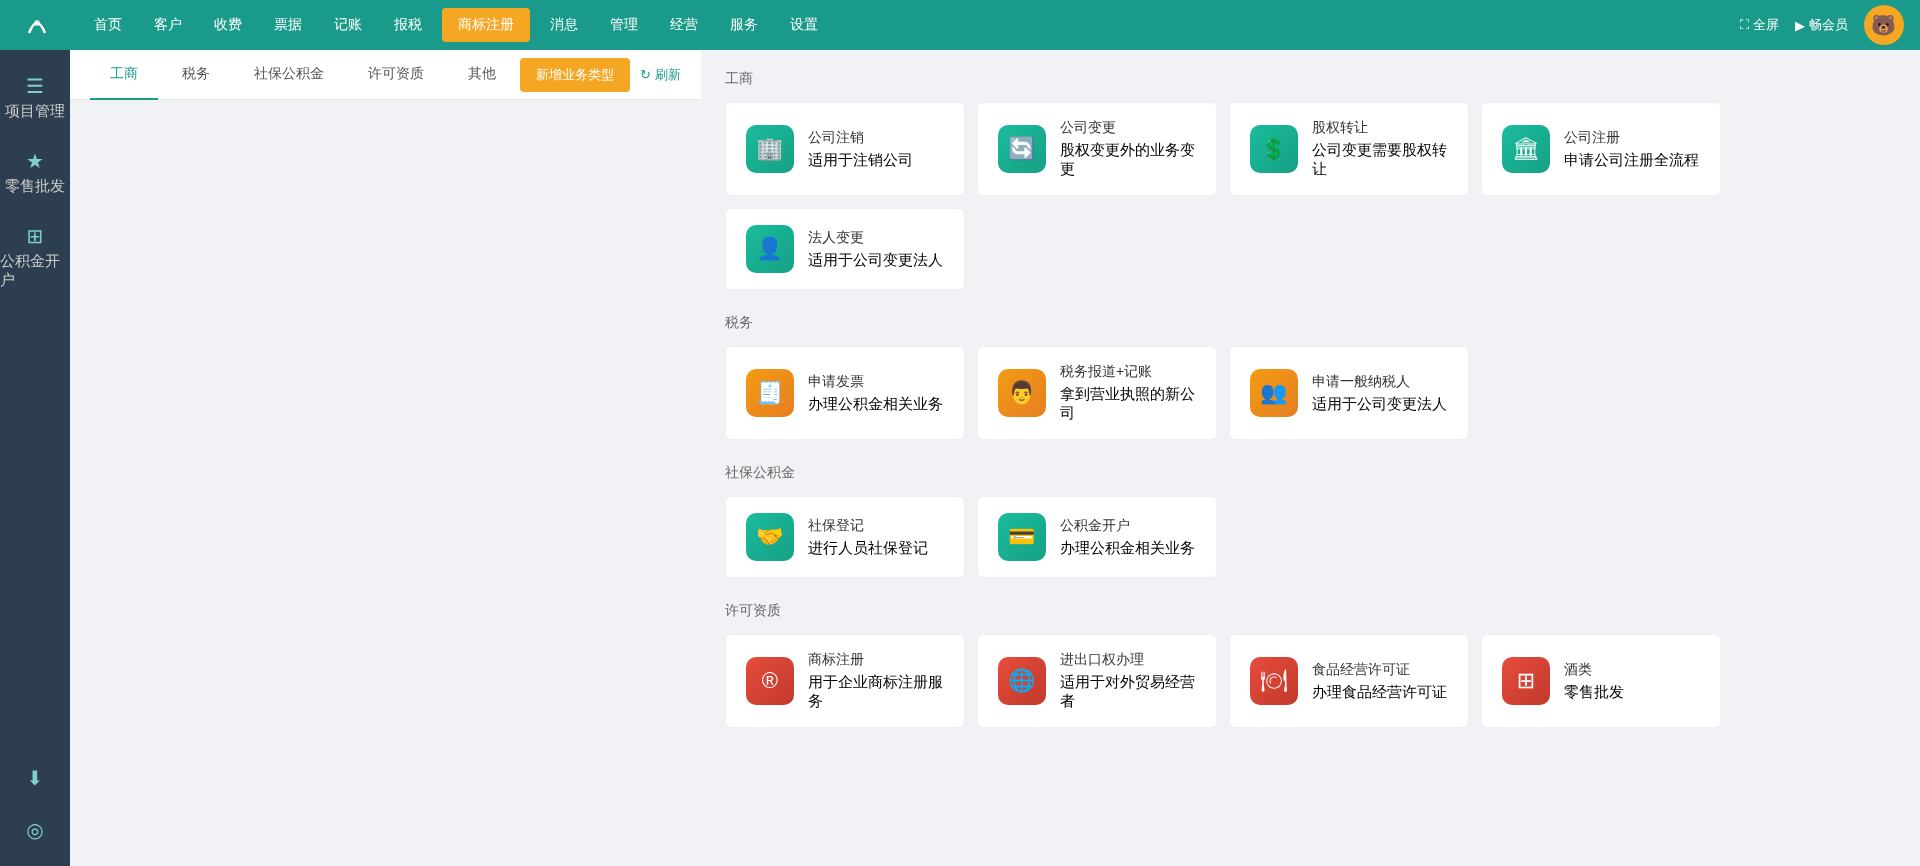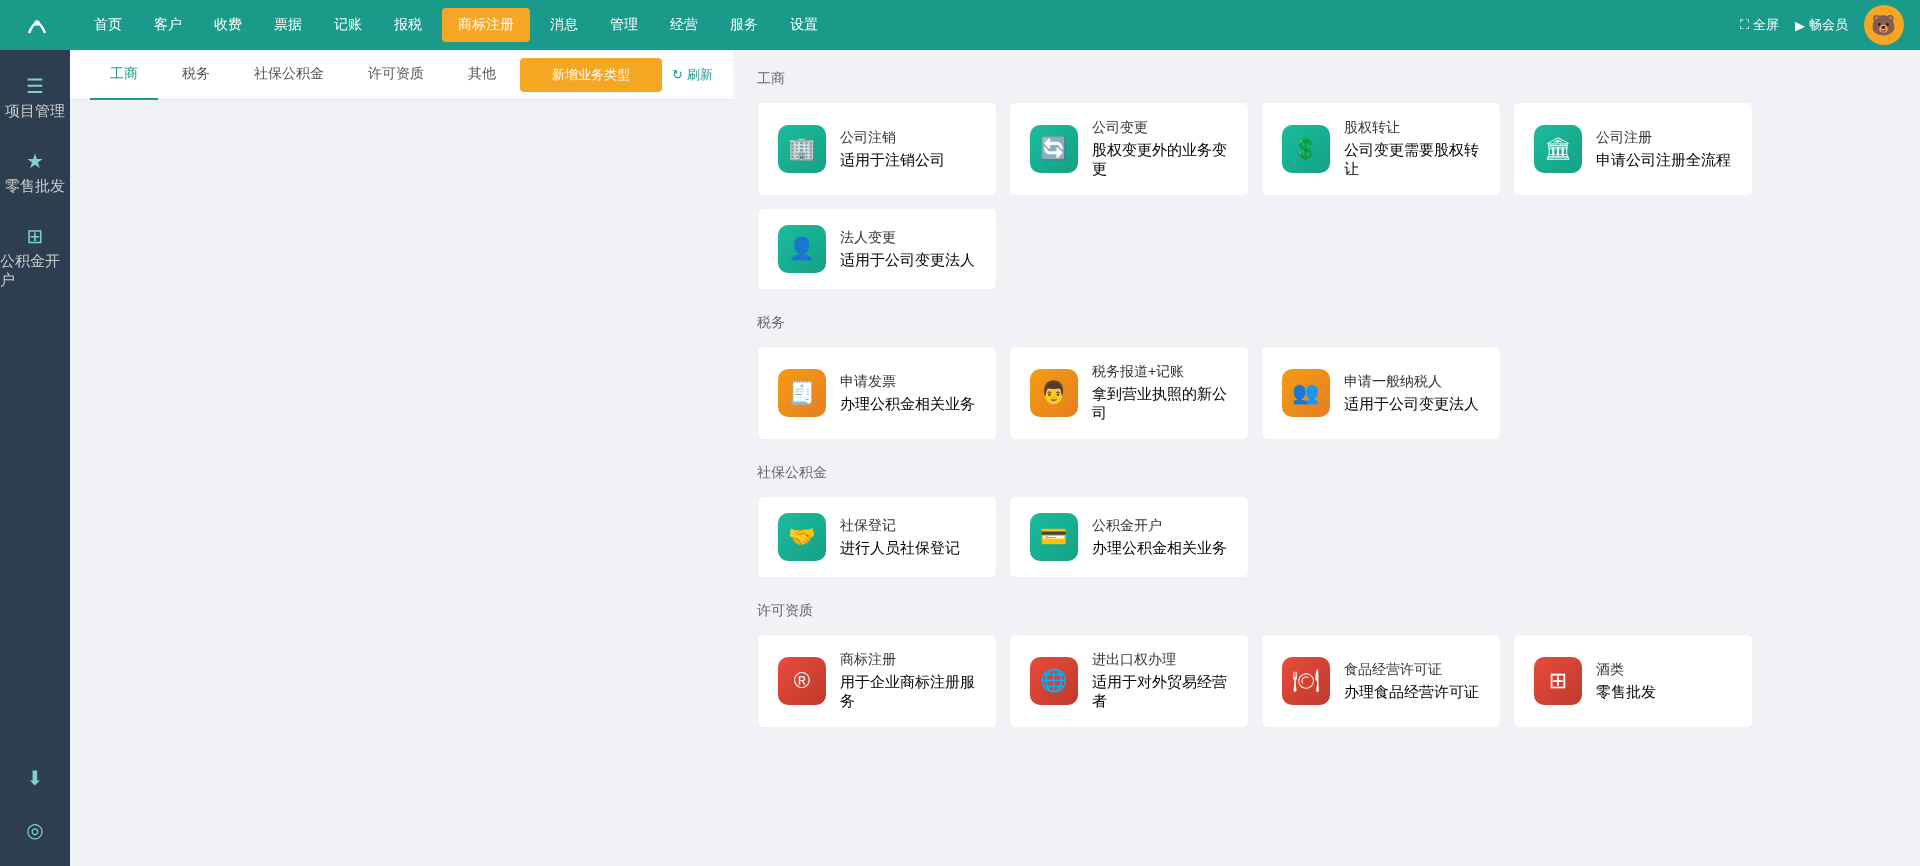--- a/index.html
+++ b/index.html
@@ -76,21 +76,21 @@
     }
     .tab-item {
       padding: 0 20px; height: 50px; display: flex; align-items: center;
       font-size: 14px; color: #555; cursor: pointer; border-bottom: 2px solid transparent;
       margin-right: 4px;
     }
     .tab-item.active { color: #1a9a8a; border-bottom: 2px solid #1a9a8a; font-weight: 500; }
     .tab-bar-actions { margin-left: auto; display: flex; align-items: center; gap: 10px; }
     .btn-orange {
       background: #f5a623; color: #fff; border: none; border-radius: 4px;
-      padding: 8px 32px; font-size: 13px; cursor: pointer; font-family: inherit;
+      padding: 8px 16px; font-size: 13px; cursor: pointer; font-family: inherit;
     }
     .refresh-btn {
       color: #1a9a8a; font-size: 13px; cursor: pointer; display: flex; align-items: center; gap: 4px;
     }
 
     
     .scroll-content {
       flex: 1; overflow-y: auto; padding: 20px 24px;
     }
     .scroll-content::-webkit-scrollbar { width: 8px; }

